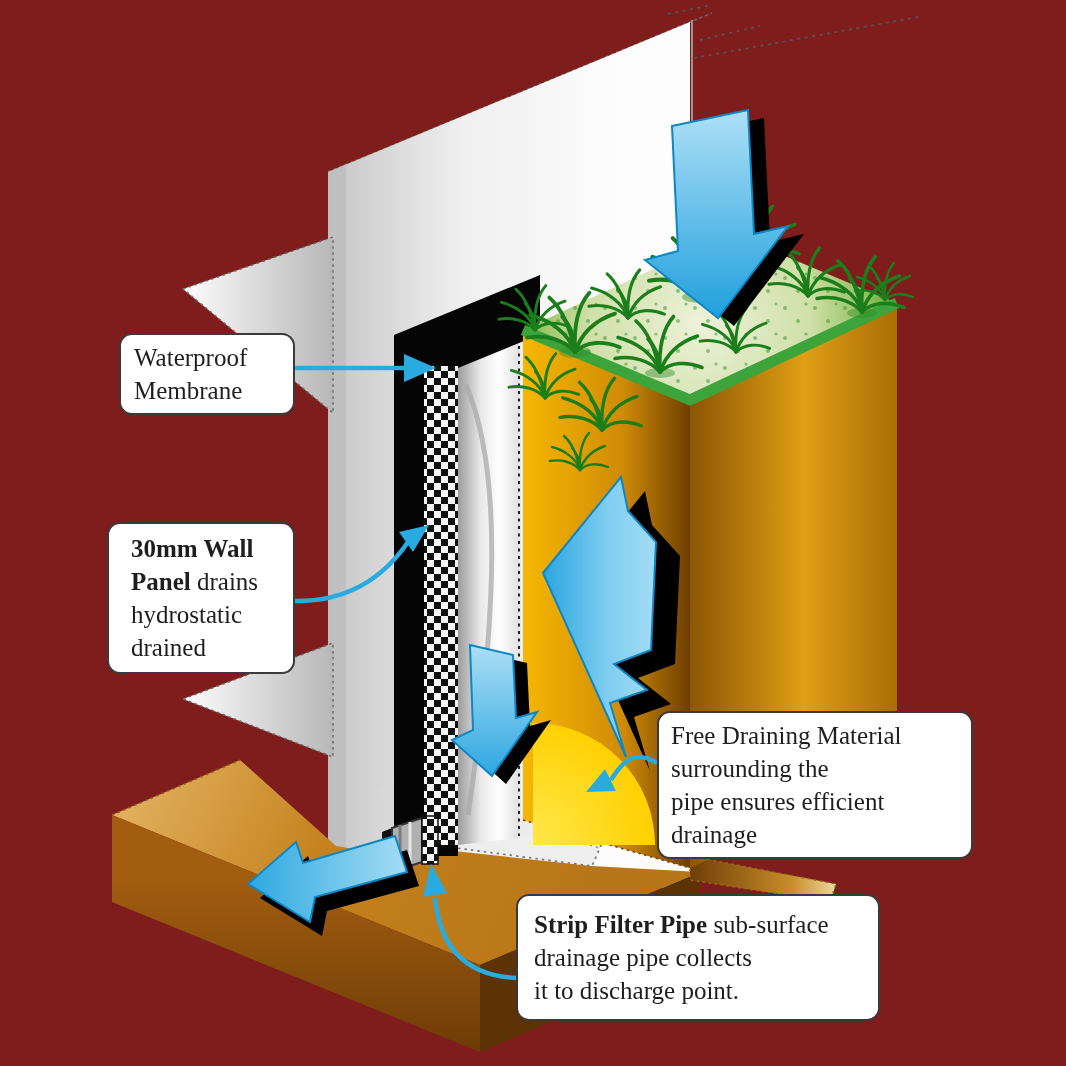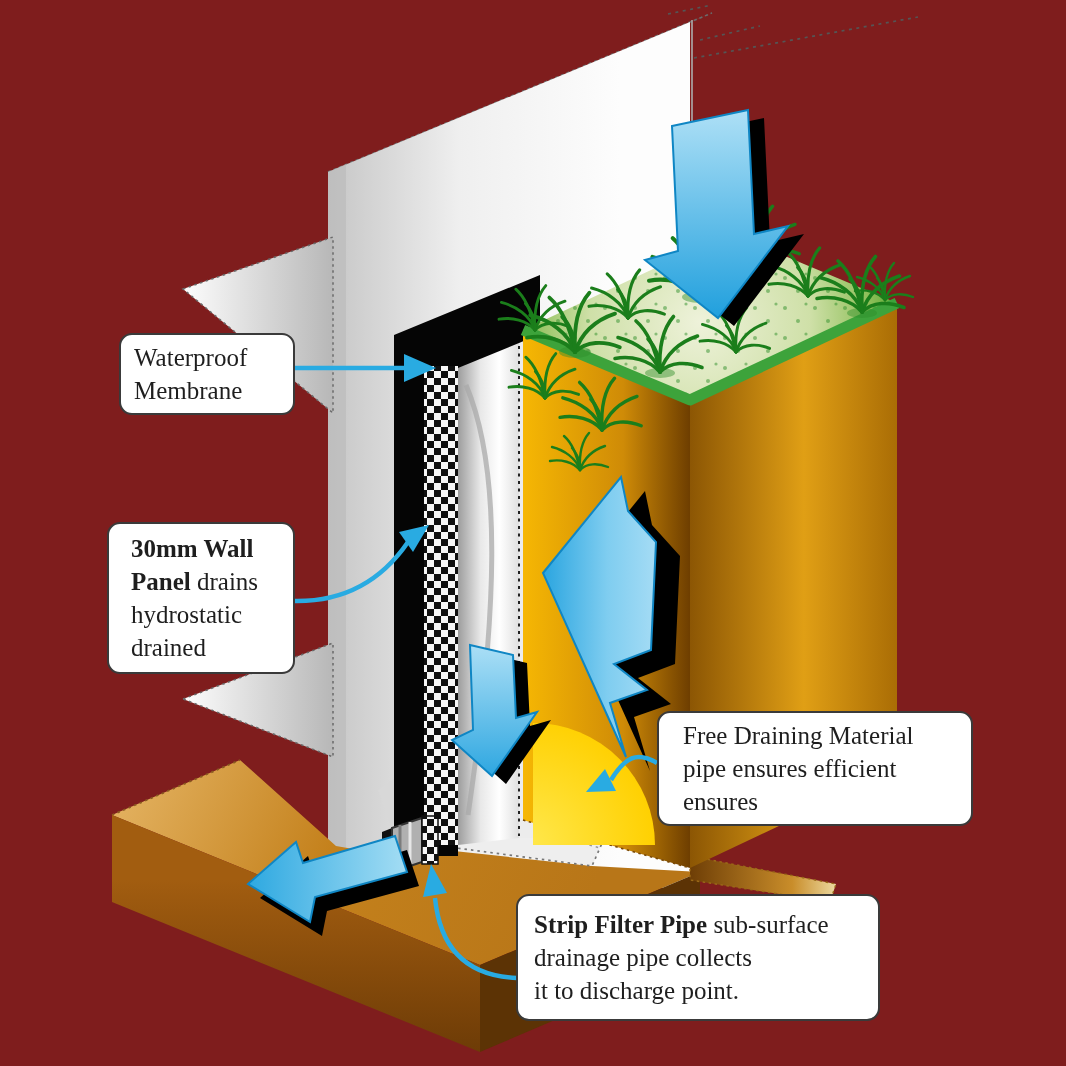--- a/index.html
+++ b/index.html
@@ -235,24 +235,25 @@
   <div class="line">Membrane</div>
 </div>
 
 <div class="lbl" style="left:107px;top:522px;width:188px;padding:8px 22px;">
   <div class="line"><span class="b">30mm Wall</span><span></span></div>
   <div class="line"><span class="b">Panel</span><span> drains</span></div>
   <div class="line"><span class="b"></span><span>hydrostatic</span></div>
   <div class="line"><span class="b"></span><span>drained</span></div>
 </div>
 
-<div class="lbl" style="left:657px;top:711px;width:316px;padding:6px 24px;">
+<div class="lbl" style="left:657px;top:711px;width:316px;padding:6px 12px;">
   <div class="line">Free Draining Material</div>
+  <div class="line">surrounding the</div>
   <div class="line">pipe ensures efficient</div>
-  <div class="line">ensures</div>
+  <div class="line">drainage</div>
 </div>
 
 <div class="lbl" style="left:516px;top:894px;width:364px;padding:12px 16px;">
   <div class="line"><span class="b">Strip Filter Pipe</span><span> sub-surface</span></div>
   <div class="line"><span class="b"></span><span>drainage pipe collects</span></div>
   <div class="line"><span class="b"></span><span>it to discharge point.</span></div>
 </div>
 
 </div>
 

